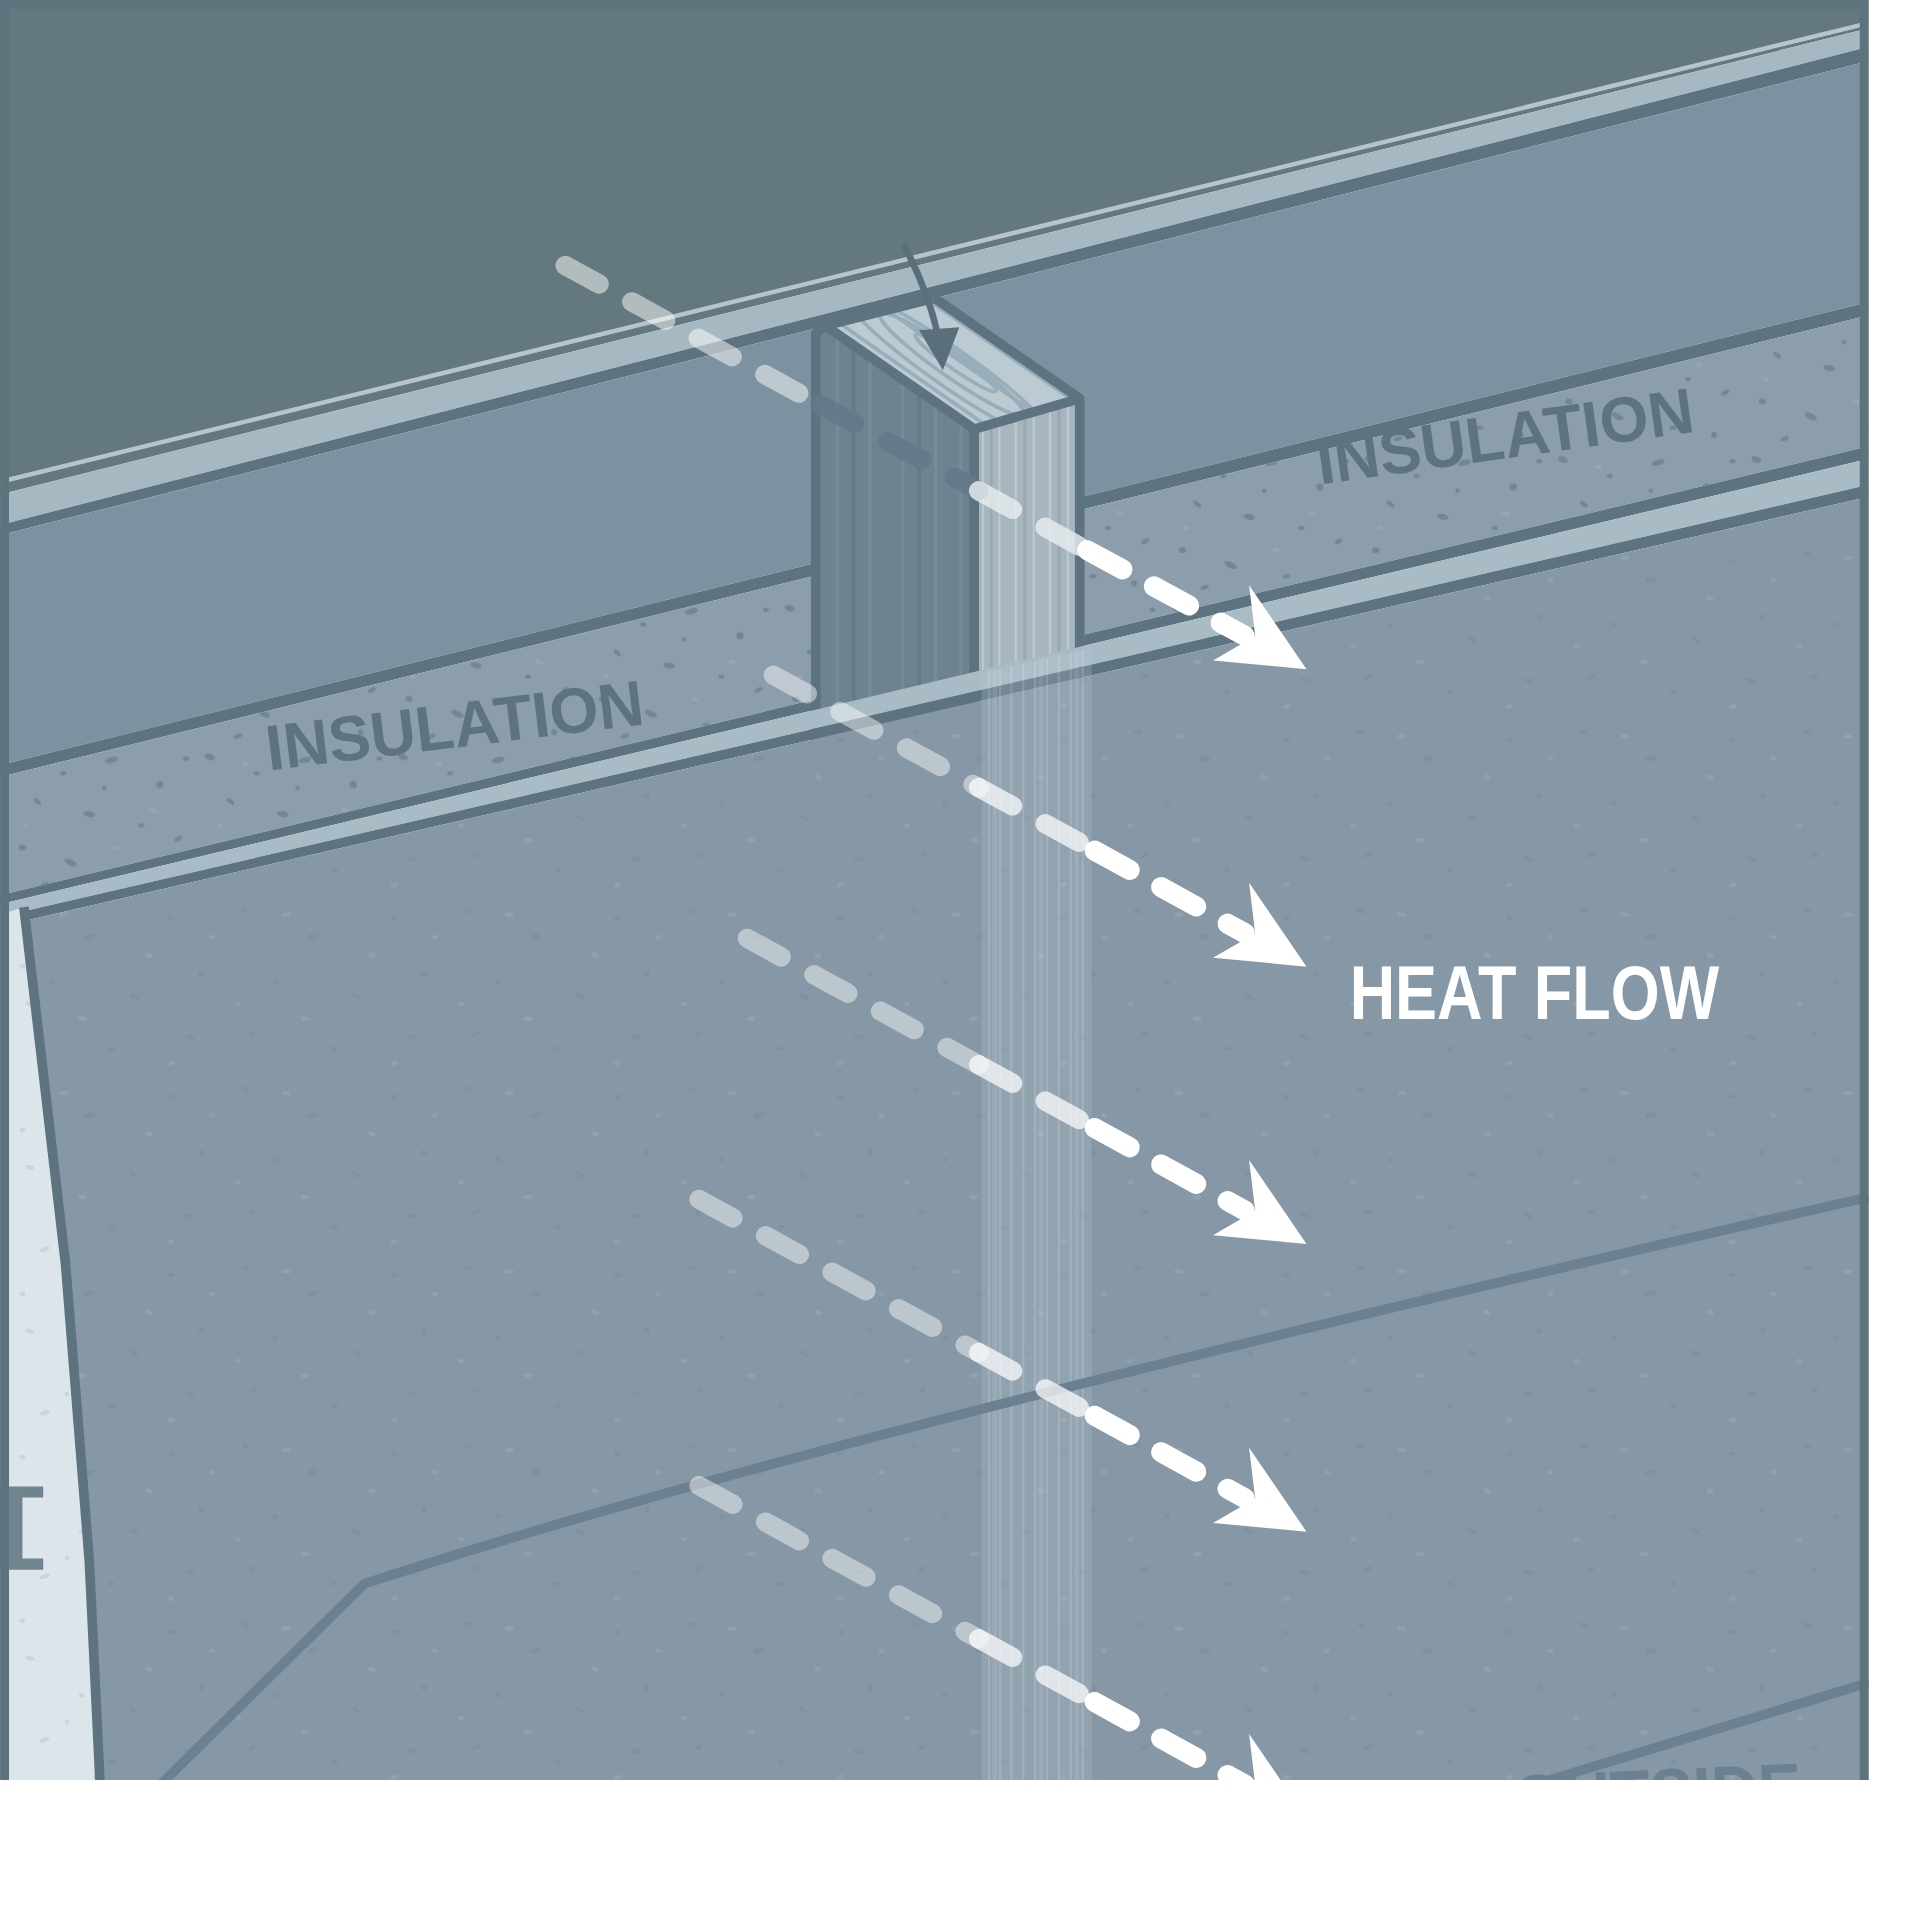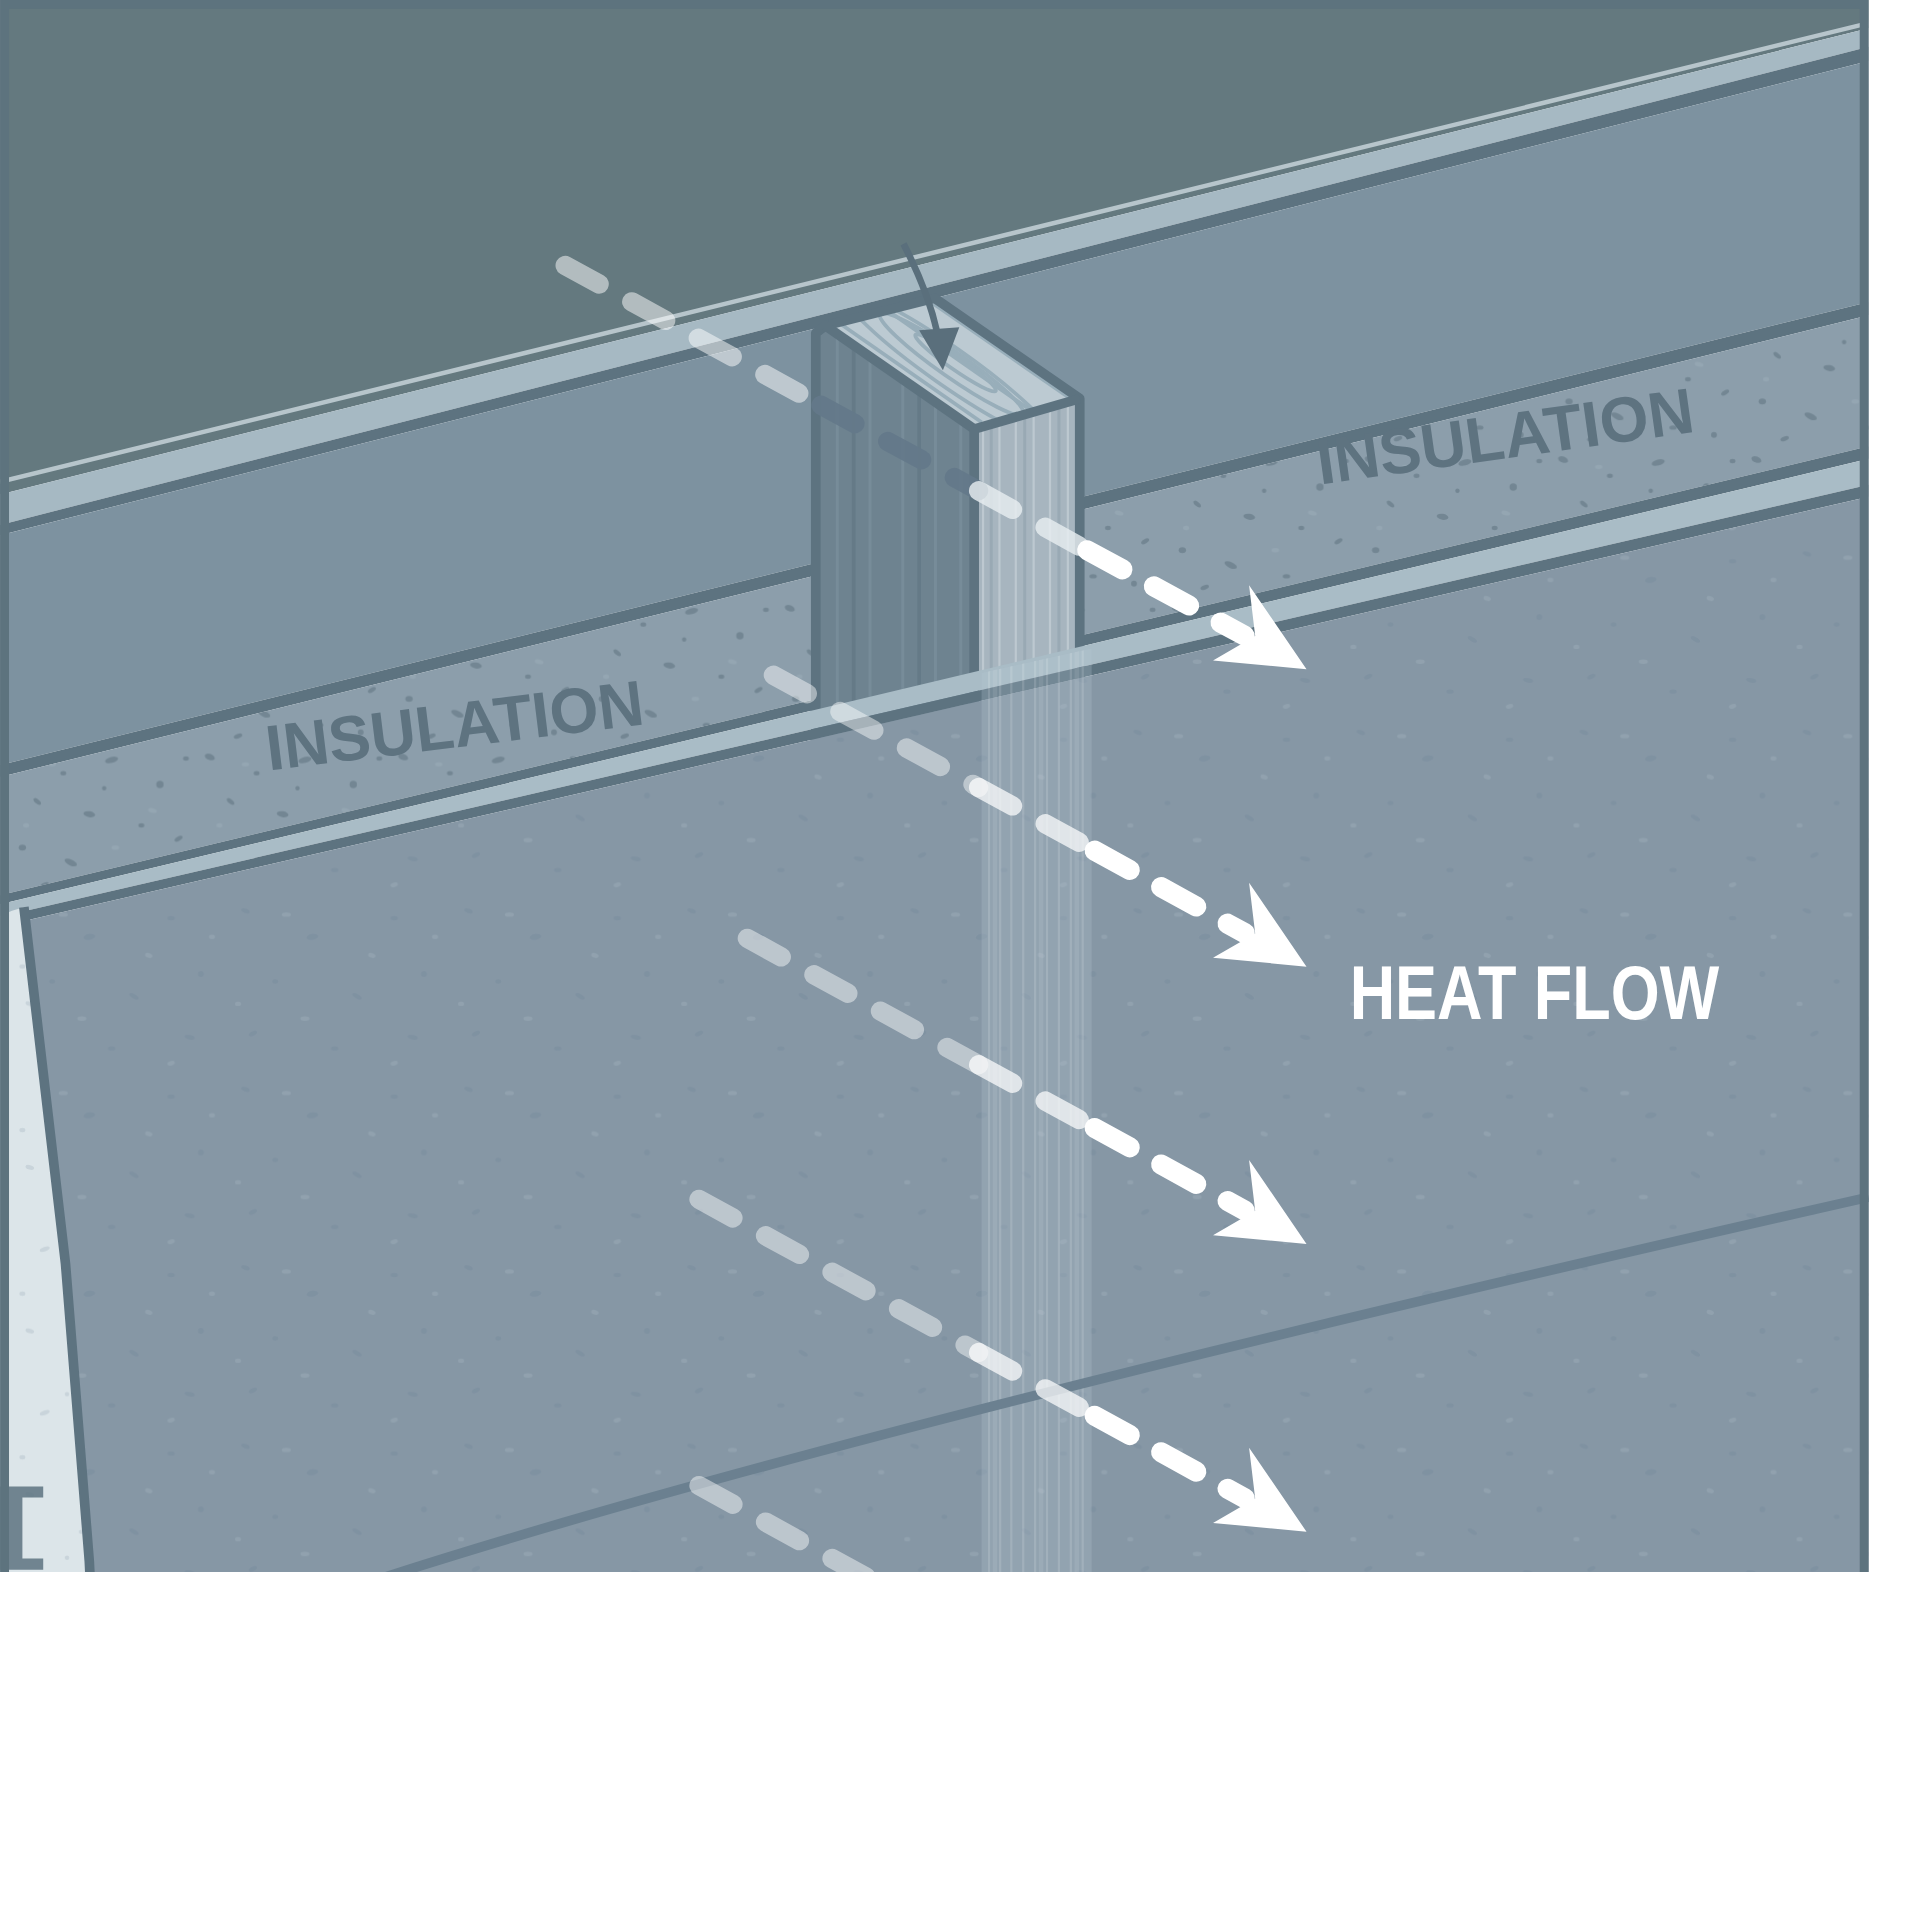--- a/index.html
+++ b/index.html
@@ -1,16 +1,16 @@
 <!DOCTYPE html>
 <html style="font-size:12px"><head>
 <meta charset="utf-8">
 <style>
   html,body{margin:0;padding:0;background:#ffffff;}
-  .stage{position:relative;width:1926px;height:1572px;background:#ffffff;overflow:hidden;
+  .stage{position:relative;width:1926px;height:1780px;background:#ffffff;overflow:hidden;
          font-family:"Liberation Sans", sans-serif;text-align:center;}
   svg{display:block;}
   text{font-family:"Liberation Sans", sans-serif;font-weight:bold;}
 </style>
 </head>
 <body>
 
 <div class="stage">
 <svg viewBox="0 0 2590 2562" width="1926" height="1905">
   <defs>

